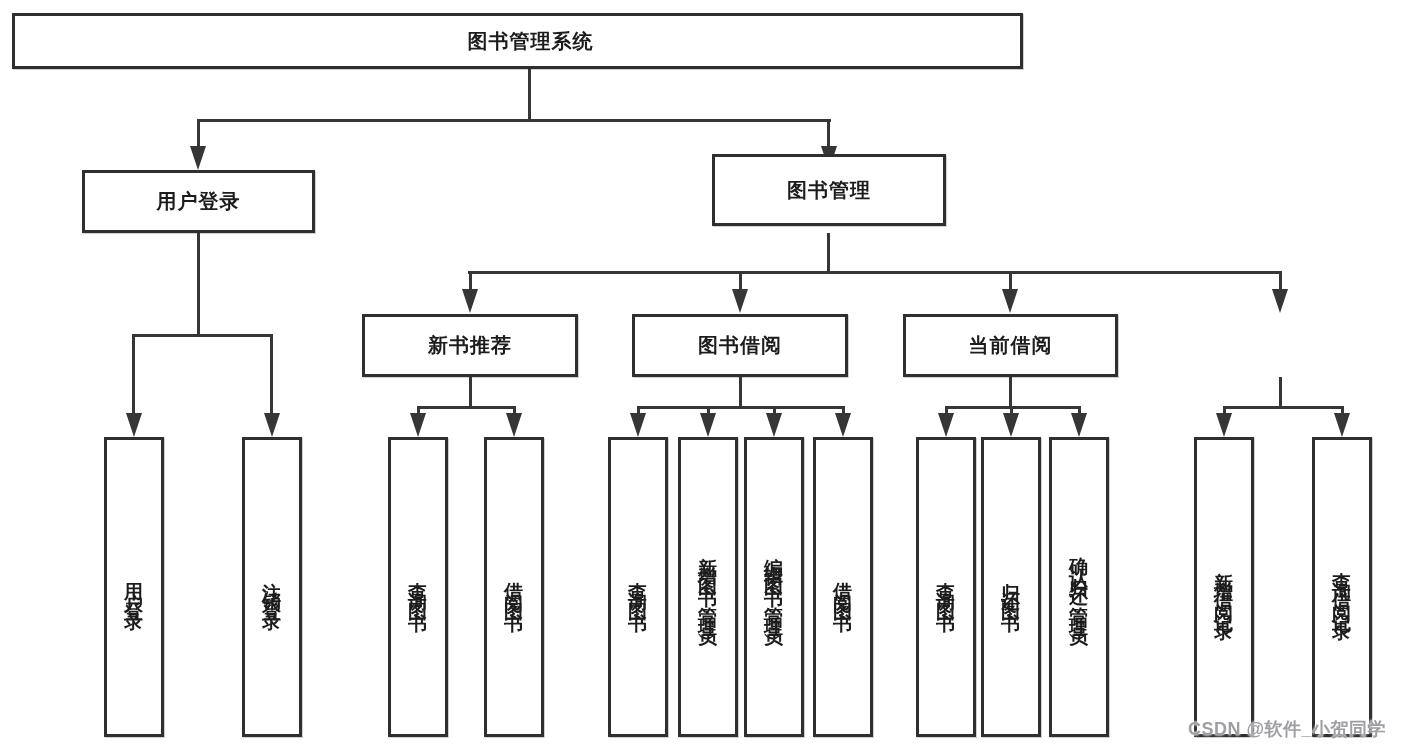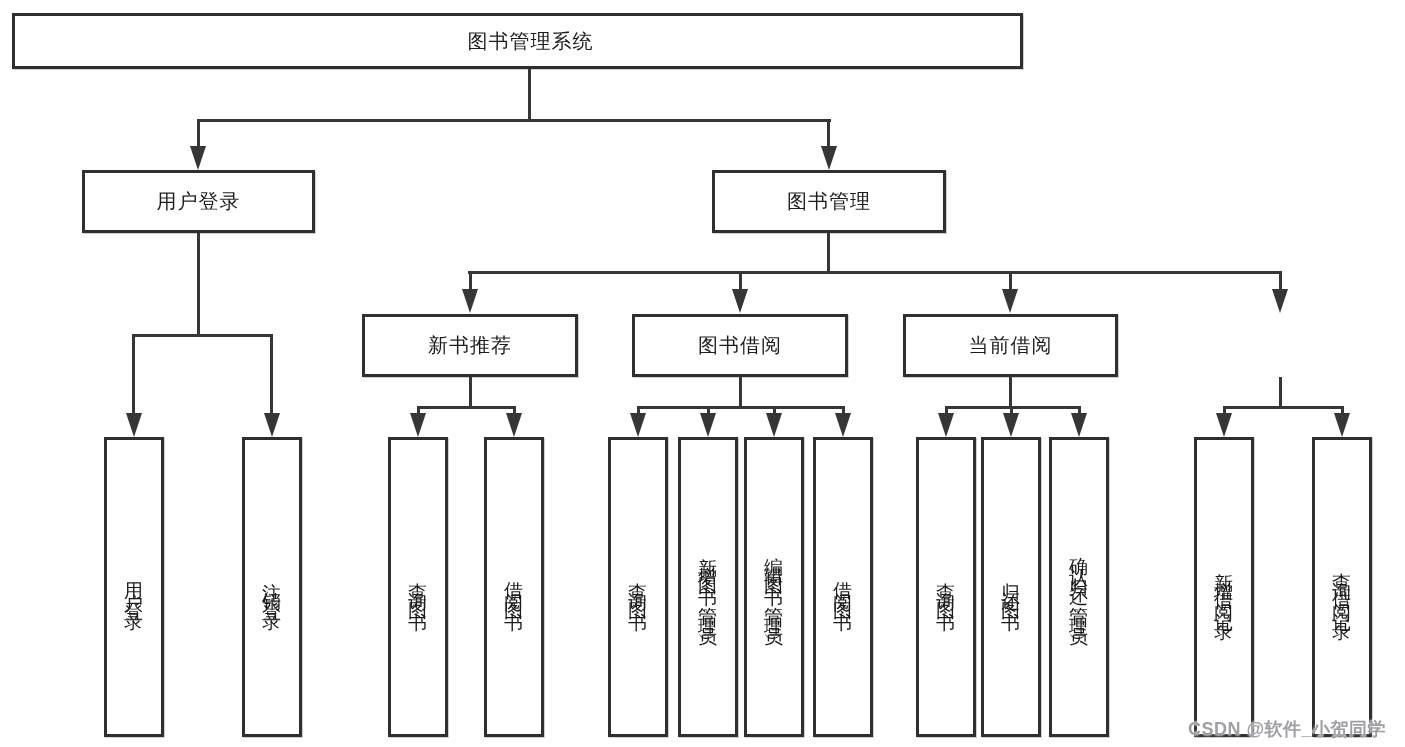--- a/index.html
+++ b/index.html
@@ -15,20 +15,21 @@
     position:relative;width:1405px;height:747px;background:var(--bg);
     overflow:hidden;
   }
   
   .box{
     position:absolute;box-sizing:border-box;background:#fff;
     border:3px solid var(--border);
     display:flex;align-items:center;justify-content:center;
     color:var(--text);font-size:20px;letter-spacing:1px;
     box-shadow:1px 1px 0 rgba(0,0,0,.18);
+    font-weight:bold;
   }
   .vbox{
     writing-mode:vertical-rl;text-orientation:mixed;
     font-size:19px;letter-spacing:10px;line-height:1;
     display:flex;align-items:center;justify-content:center;
   }
   
   .ln{position:absolute;background:var(--line);}
   .head{
     position:absolute;width:0;height:0;
@@ -51,21 +52,21 @@
 
   <div class="ln" style="left:528px;top:69px;width:3px;height:52px;"></div>
   <div class="ln" style="left:197px;top:119px;width:634px;height:3px;"></div>
 
   <div class="ln" style="left:197px;top:119px;width:3px;height:29px;"></div>
   <div class="head" style="left:190px;top:146px;"></div>
   <div class="ln" style="left:827px;top:119px;width:3px;height:29px;"></div>
   <div class="head" style="left:821px;top:146px;"></div>
 
   <div class="box" style="left:82px;top:170px;width:233px;height:63px;">用户登录</div>
-  <div class="box" style="left:712px;top:170px;width:234px;height:63px;">图书管理</div>
+  <div class="box" style="left:712px;top:154px;width:234px;height:72px;">图书管理</div>
 
   <div class="ln" style="left:197px;top:233px;width:3px;height:104px;"></div>
   <div class="ln" style="left:132px;top:334px;width:141px;height:3px;"></div>
   <div class="ln" style="left:132px;top:334px;width:3px;height:82px;"></div>
   <div class="head" style="left:126px;top:413px;"></div>
   <div class="ln" style="left:270px;top:334px;width:3px;height:82px;"></div>
   <div class="head" style="left:264px;top:413px;"></div>
 
   <div class="ln" style="left:827px;top:233px;width:3px;height:41px;"></div>
   <div class="ln" style="left:468px;top:271px;width:814px;height:3px;"></div>

